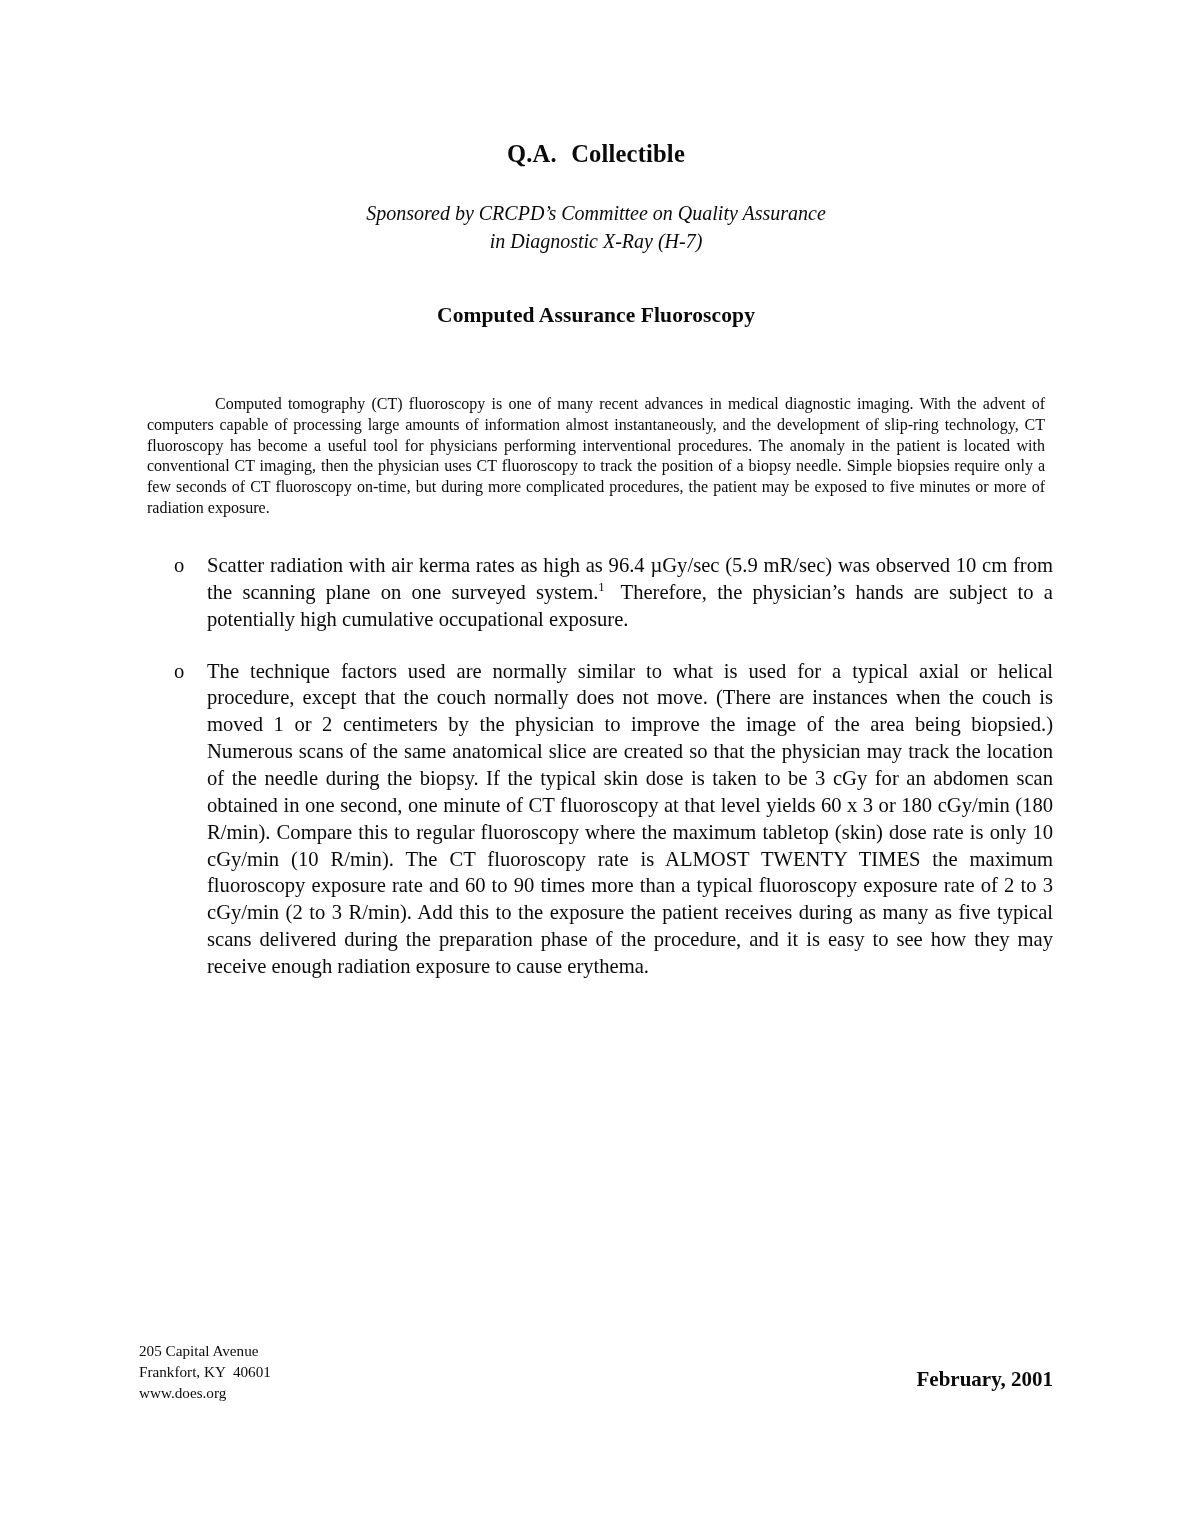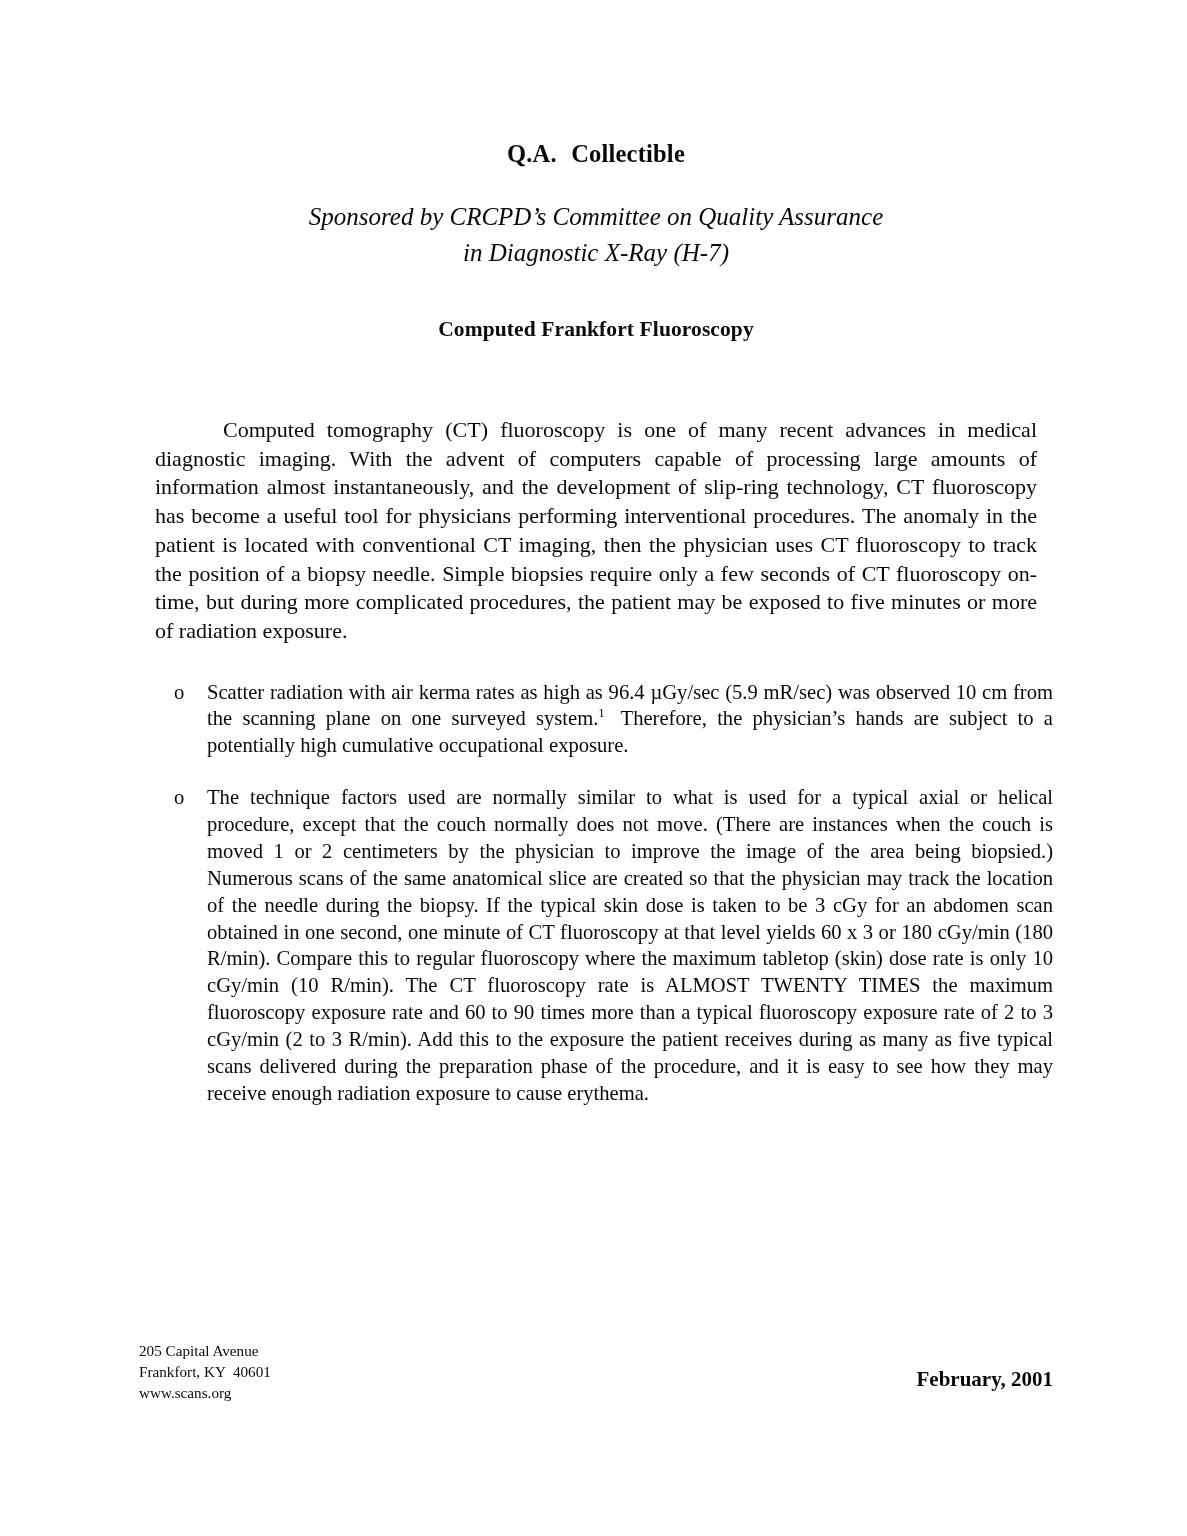--- a/index.html
+++ b/index.html
@@ -33,43 +33,43 @@
     font-size: 24.5px;
     letter-spacing: 0.2px;
     margin: 0;
     padding-top: 140px;
   }
   .doc-title .gap { display: inline-block; width: 8px; }
 
   .subtitle {
     text-align: center;
     font-style: italic;
-    font-size: 25px;
+    font-size: 20px;
     line-height: 1.42;
     margin: 0;
     padding-top: 31px;
   }
   .subtitle .line { display: block; }
 
   .section-title {
     text-align: center;
     font-weight: bold;
     font-size: 21.5px;
     margin: 0;
     padding-top: 47px;
     letter-spacing: 0.1px;
   }
 
   
   .body-para {
     text-align: justify;
     text-justify: inter-word;
-    font-size: 22px;
+    font-size: 16px;
     line-height: 1.305;
-    margin: 16px;
+    margin: 8px;
     padding-top: 58px;
     text-indent: 68px;
     hyphens: none;
   }
 
   .question-heading {
     font-weight: bold;
     font-size: 20.6px;
     margin: 0;
     padding-top: 52px;
@@ -133,39 +133,39 @@
     <h1 class="doc-title">
       <span>Q.A.</span><span class="gap"></span>
       <span>Collectible</span>
     </h1>
 
     <div class="subtitle">
       <span class="line">Sponsored by CRCPD’s Committee on Quality Assurance</span>
       <span class="line">in Diagnostic X-Ray (H-7)</span>
     </div>
 
-    <h2 class="section-title">Computed Frankfort Fluoroscopy</h2>
+    <h2 class="section-title">Computed Assurance Fluoroscopy</h2>
 
     <p class="body-para">Computed tomography (CT) fluoroscopy is one of many recent advances in medical diagnostic imaging.  With the advent of computers capable of processing large amounts of information almost instantaneously, and the development of slip-ring technology, CT fluoroscopy has become a useful tool for physicians performing interventional procedures.  The anomaly in the patient is located with conventional CT imaging, then the physician uses CT fluoroscopy to track the position of a biopsy needle.  Simple biopsies require only a few seconds of CT fluoroscopy on-time, but during more complicated procedures, the patient may be exposed to five minutes or more of radiation exposure.</p>
 
 
     <ul class="bullet-list">
       <li class="bullet-item first">
         <span class="bullet-marker">o</span>
         <span>Scatter radiation with air kerma rates as high as 96.4 µGy/sec (5.9 mR/sec) was observed 10 cm from the scanning plane on one surveyed system.</span><span class="fn-ref">1</span><span class="sp"></span>
         <span>Therefore, the physician’s hands are subject to a potentially high cumulative occupational exposure.</span>
       </li>
       <li class="bullet-item second">
         <span class="bullet-marker">o</span>
         <span>The technique factors used are normally similar to what is used for a typical axial or helical procedure, except that the couch normally does not move. (There are instances when the couch is moved 1 or 2 centimeters by the physician to improve the image of the area being biopsied.)  Numerous scans of the same anatomical slice are created so that the physician may track the location of the needle during the biopsy.  If the typical skin dose is taken to be 3 cGy for an abdomen scan obtained in one second, one minute of CT fluoroscopy at that level yields 60 x 3 or 180 cGy/min (180 R/min).  Compare this to regular fluoroscopy where the maximum tabletop (skin) dose rate is only 10 cGy/min (10 R/min).   The CT fluoroscopy rate is ALMOST TWENTY TIMES the maximum fluoroscopy exposure rate and 60 to 90 times more than a typical fluoroscopy exposure rate of 2 to 3 cGy/min (2 to 3 R/min).  Add this to the exposure the patient receives during as many as five typical scans delivered during the preparation phase of the procedure, and it is easy to see how they may receive enough radiation exposure to cause erythema.</span>
       </li>
     </ul>
 
     <div class="footer-block">
       <span class="fline">205 Capital Avenue</span>
       <span class="fline">Frankfort, KY  40601</span>
-      <span class="fline">www.scans.org</span>
+      <span class="fline">www.does.org</span>
     </div>
 
     <div class="doc-date">February, 2001</div>
 
   </div>
 </div>
 
 </body></html>

